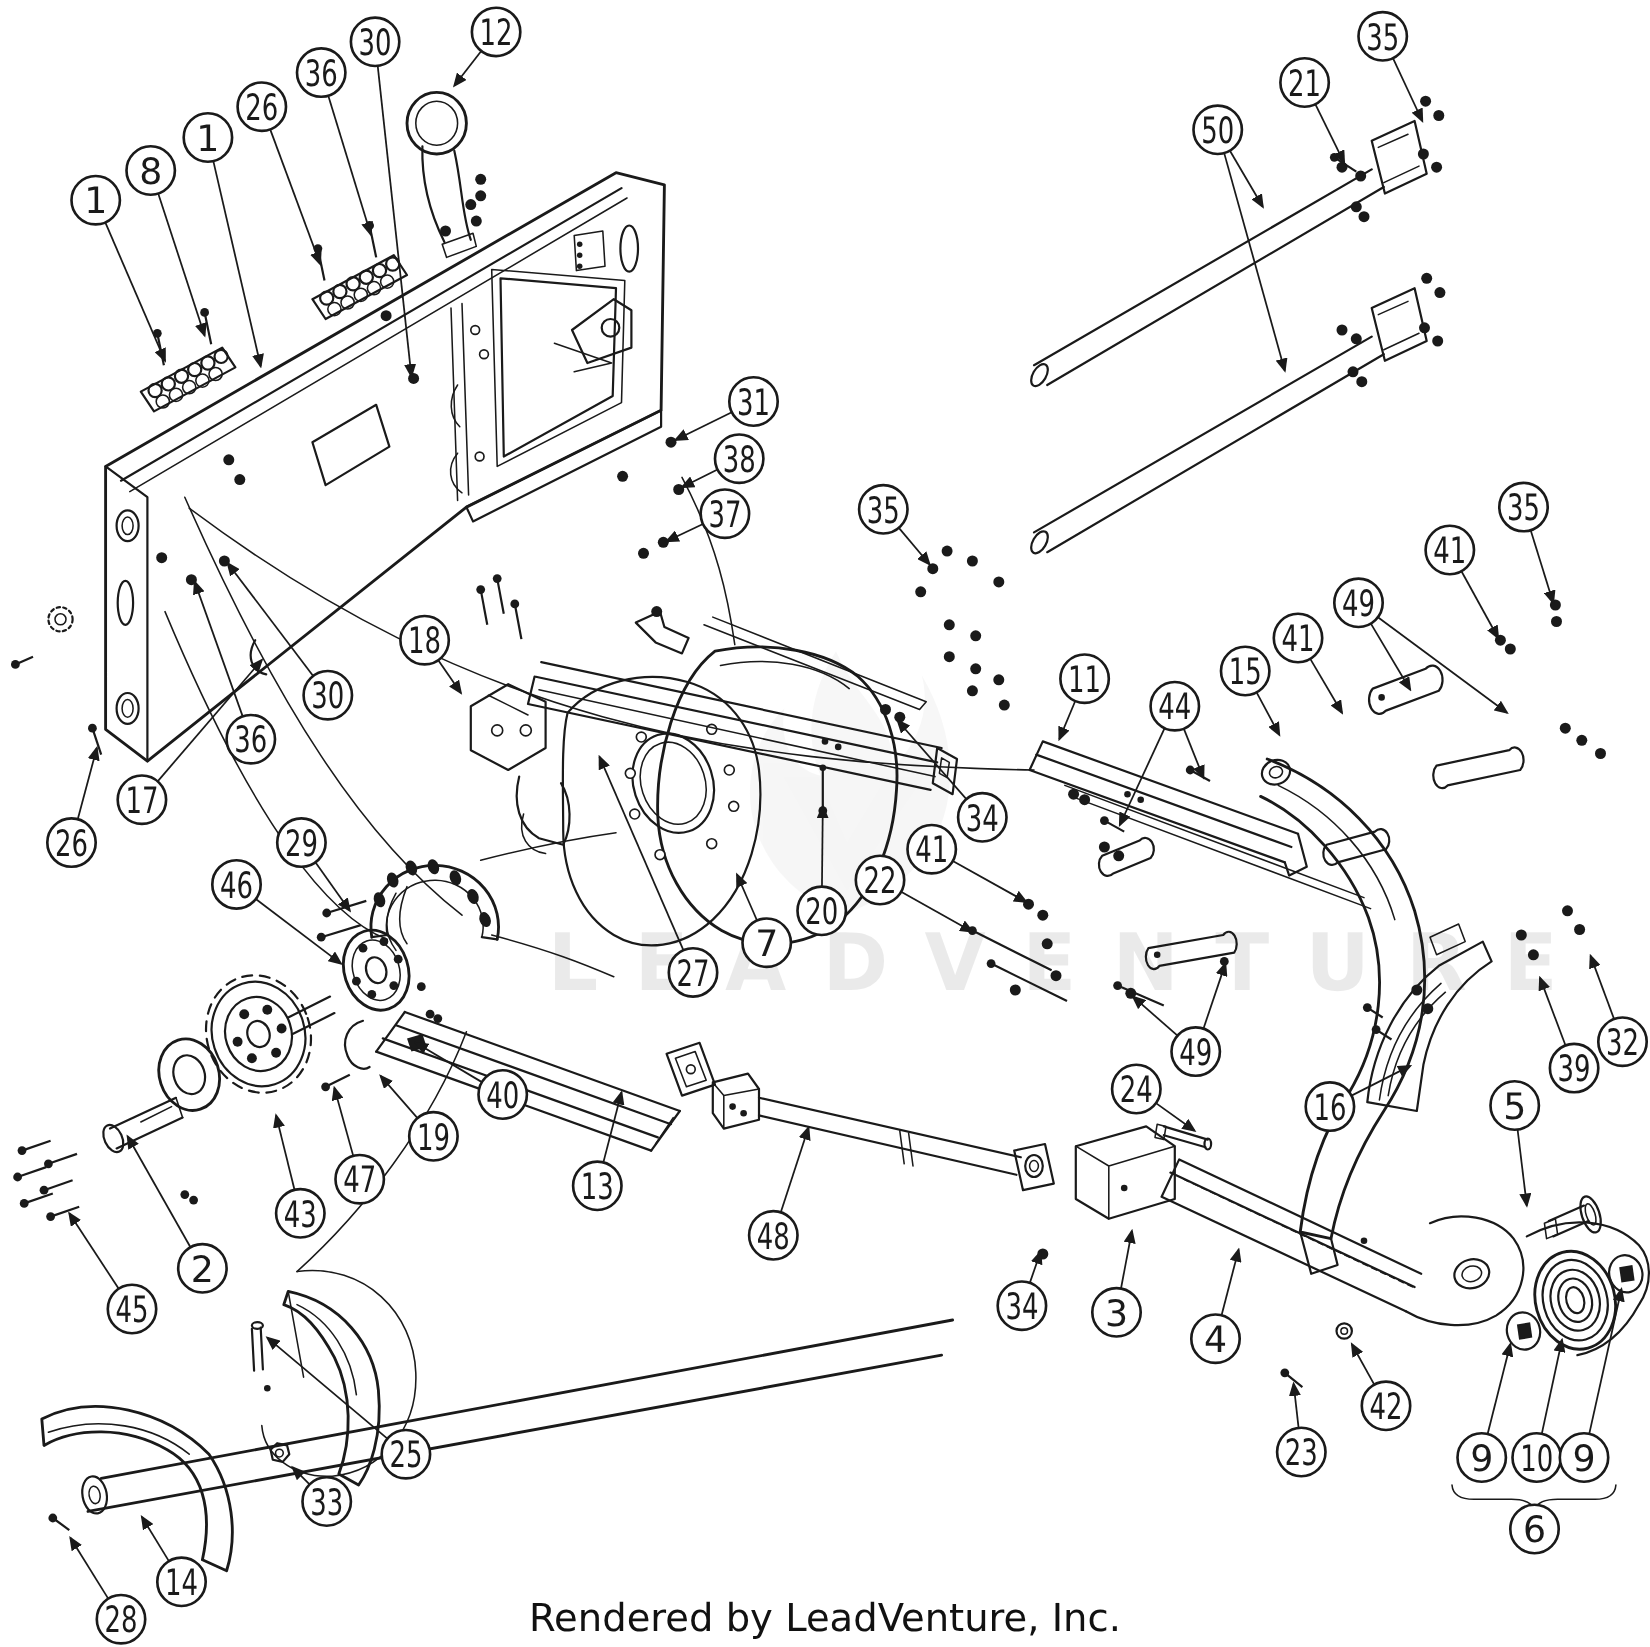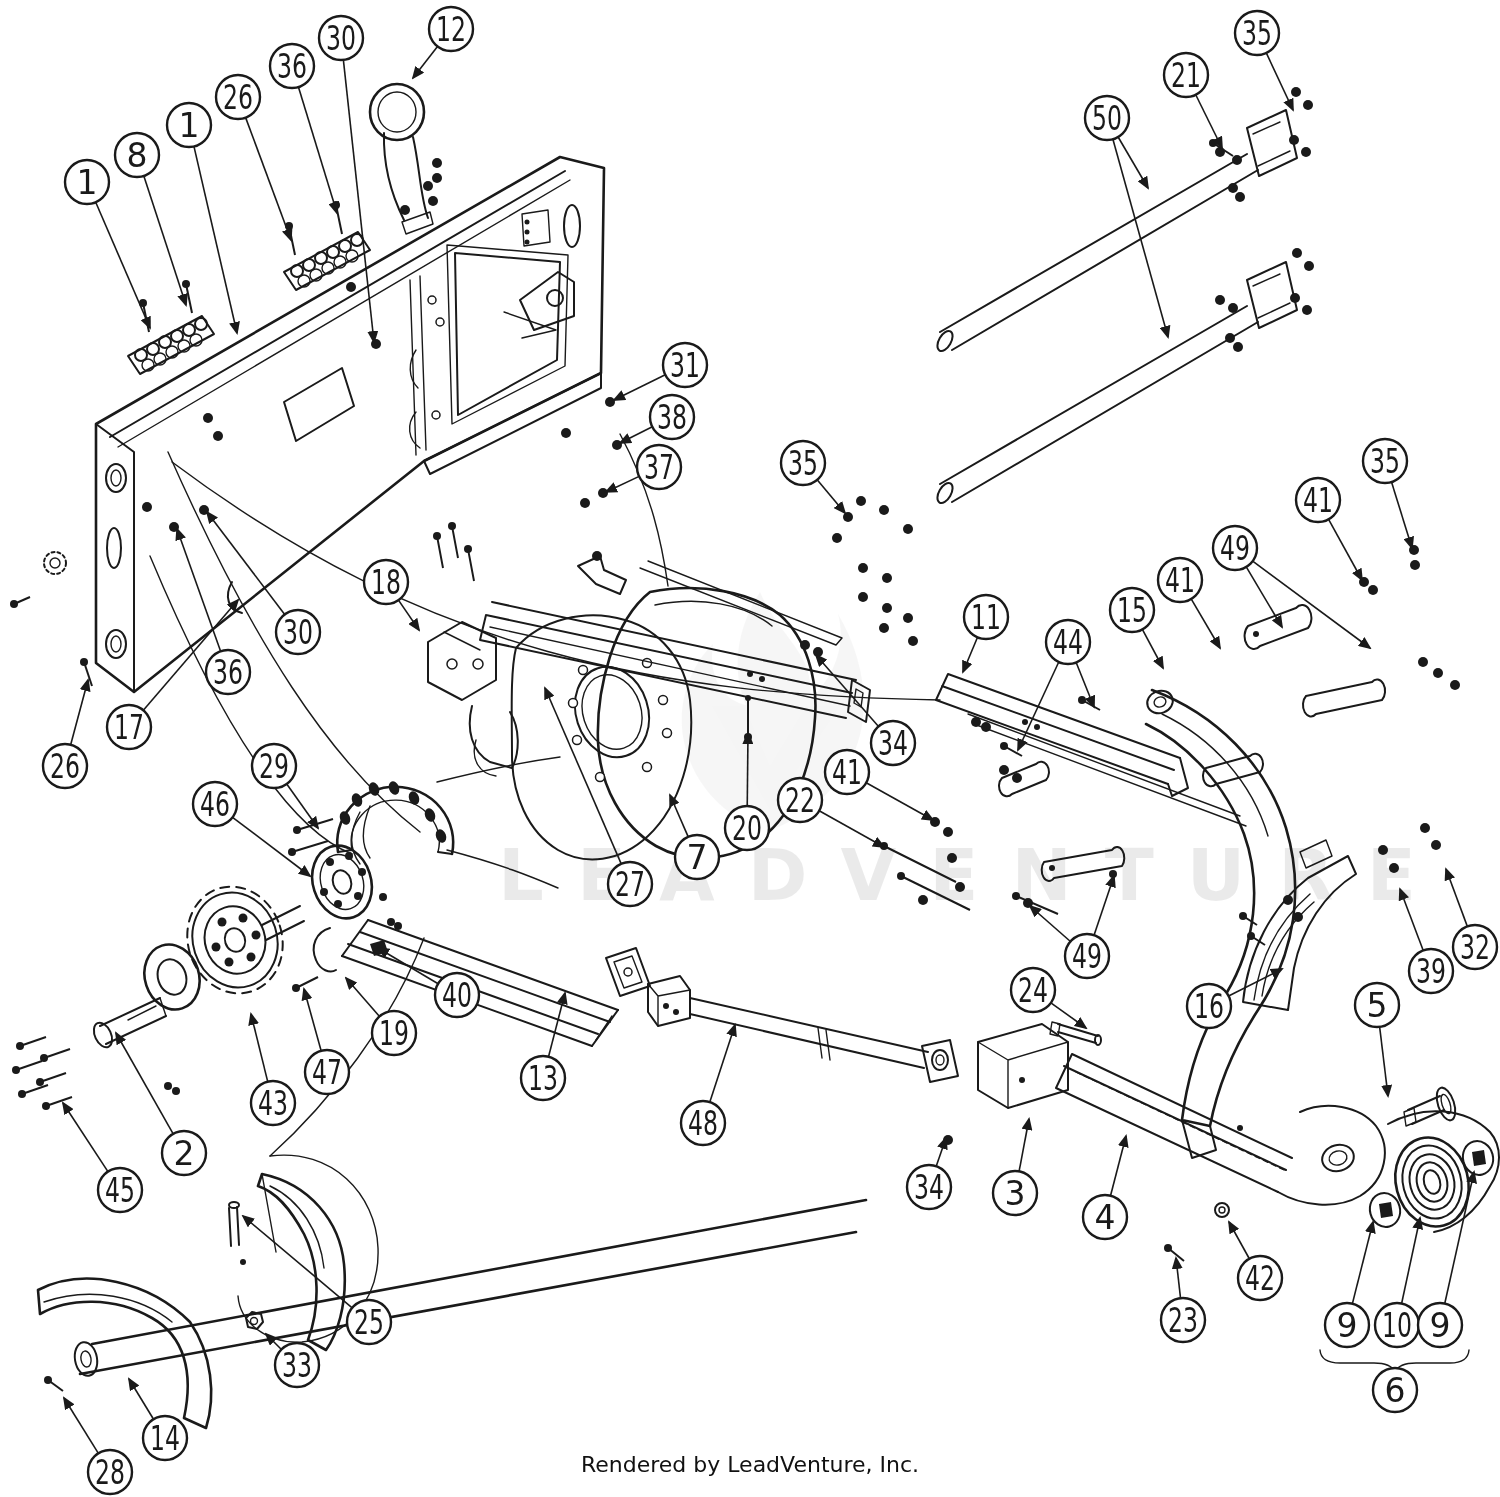--- a/index.html
+++ b/index.html
@@ -8,21 +8,21 @@
   svg{position:absolute;left:0;top:0;}
   #art path,#art line,#art ellipse,#art circle,#art polyline{fill:none;stroke:#1a1a1a;stroke-width:2;stroke-linecap:round;stroke-linejoin:round;}
   #art .thin{stroke-width:1.4;}
   #art .thick{stroke-width:2.6;}
   #art .dark{fill:#1a1a1a;stroke:none;}
   #art .hole{fill:#fff;stroke:#1a1a1a;stroke-width:1.5;}
   #art .dash{stroke-dasharray:5 4;stroke-width:1.2;}
   #wm-text{fill:#000;opacity:0.08;font-weight:bold;font-size:72px;letter-spacing:33px;}
   .wm-shape{opacity:0.08;}
   .footer{position:absolute;left:0;right:0;top:1452px;text-align:center;
-          font-size:22px;color:#111;}
+          font-size:35px;color:#111;}
   .balloon-circle{fill:#fff;stroke:#1a1a1a;stroke-width:2.4;}
   .balloon-text{fill:#1a1a1a;font-size:33px;}
   .leader{stroke:#1a1a1a;stroke-width:1.6;fill:none;}
 </style>
 </head>
 <body>
 
 <div class="page">
 <svg width="1500" height="1497" viewBox="0 0 1500 1497">
   <defs>

